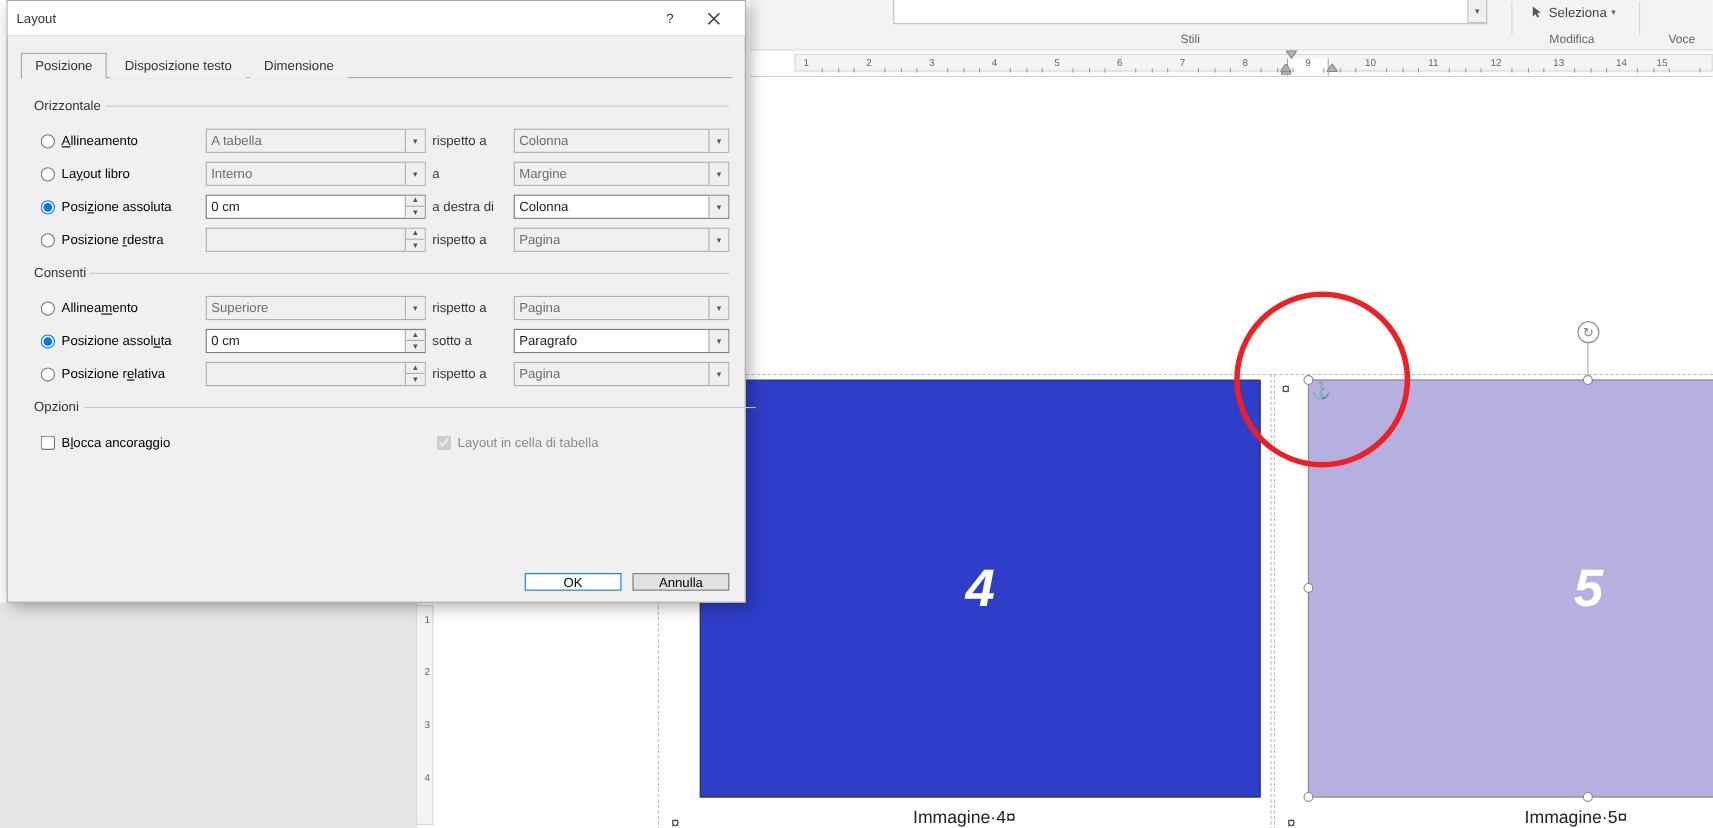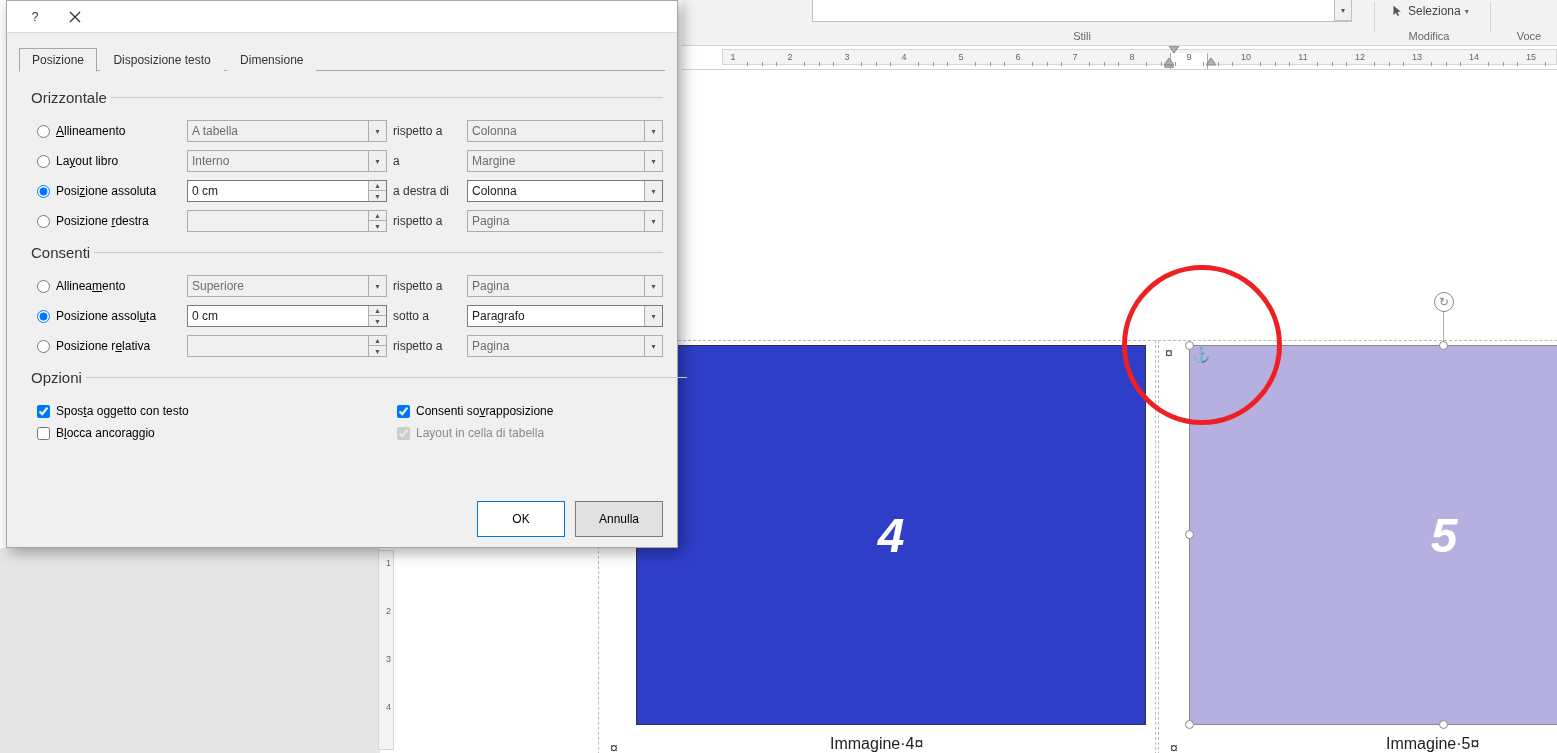--- a/index.html
+++ b/index.html
@@ -43,21 +43,21 @@
   .dlg-titlebar { position: relative; height: 32px; background: #fff; display:flex; align-items:center; padding: 0 8px; border-bottom: 1px solid #dcdcdc;}
   .dlg-title { flex: 1; font-size: 12px; color: #333; }
   .dlg-btn { width: 40px; height: 28px; display:flex; align-items:center; justify-content:center; color:#333; font-size: 14px;}
 
   .dlg-tabs { position: relative; margin: 14px 12px 0 12px; border-bottom: 1px solid #a6a6a6; height: 24px; }
   .dlg-tab { position: relative; display:inline-block; padding: 4px 12px; border: 1px solid transparent; border-bottom: none; color: #333; cursor: default; top: 1px; background:#f0f0f0;}
   .dlg-tab.active { border-color: #a6a6a6; background: #f0f0f0; border-bottom: 1px solid #f0f0f0; }
 
   .dlg-body { padding: 10px 20px 0 20px; }
   fieldset { border: none; border-top: 1px solid #c8c8c8; margin: 8px 0 0 0; padding: 10px 0 0 0; }
-  legend { padding: 0 4px; color: #333; font-size: 15px; }
+  legend { padding: 0 4px; color: #333; font-size: 12px; }
   .row { display: flex; align-items: center; height: 30px; gap: 0; }
   .radio-col { width: 160px; display: flex; align-items: center; gap: 6px; padding-left: 10px; }
   .radio-col input { margin: 0; }
   .ctrl-col { width: 200px; position: relative; }
   .label-col { width: 80px; padding: 0 6px; color: #333; }
   .combo-col { width: 196px; position: relative; }
 
   .u { text-decoration: underline; }
 
   select, .combo, .spin, .txt {
@@ -74,21 +74,21 @@
   .spin .arrows .up { border-bottom: 1px solid #adadad; }
 
   .check-row { display:flex; align-items:center; gap: 6px; height: 22px; padding-left: 10px;}
   .check-row.disabled { color: #8a8a8a; }
   .check-row input { margin:0; }
 
   .options-wrap { display:flex; gap: 60px; margin-top: 4px;}
   .options-col { flex: 0 0 300px; }
 
   .dlg-footer { position:absolute; bottom: 10px; right: 14px; display:flex; gap: 10px; }
-  .dlg-footer button { width: 88px; height: 36px; border: 1px solid #7a7a7a; background: #e1e1e1; }
+  .dlg-footer button { width: 88px; height: 16px; border: 1px solid #7a7a7a; background: #e1e1e1; }
   .dlg-footer button.primary { border: 1px solid #0078d7; background: #fff; }
   
 
 </style>
 </head>
 <body>
 
 <div class="ribbon-strip">
   <div class="ribbon-gallery-box" style="left:130px; right:auto; width:540px;">
     <div class="ribbon-gallery-arrow">▾</div>
@@ -165,21 +165,21 @@
         <span class="ruler-tick" style="left: 665.5px;"></span>
         <span class="ruler-tick" style="left: 679.75px;"></span>
         <span class="ruler-num" style="left: 694px;">13</span>
         <span class="ruler-tick" style="left: 708.25px;"></span>
         <span class="ruler-tick" style="left: 722.5px;"></span>
         <span class="ruler-tick" style="left: 736.75px;"></span>
         <span class="ruler-num" style="left: 751px;">14</span>
         <span class="ruler-tick" style="left: 765.25px;"></span>
         <span class="ruler-tick" style="left: 779.5px;"></span>
         <span class="ruler-tick" style="left: 793.75px;"></span>
-        <span class="ruler-num" style="left: 808px;">15</span>
+        <span class="ruler-num" style="left: 788px;">15</span>
         <span class="ruler-tick" style="left: 822.25px;"></span>
       </div>
   </div>
 
   <svg class="ruler-indent" style="left:487px; top:0;">
       <polygon points="0,0 10,0 5,7" fill="#b0b0b0" stroke="#888"></polygon>
     </svg>
   <svg class="ruler-indent" style="left:482px; top:12;">
       <polygon points="0,7 10,7 5,0" fill="#b0b0b0" stroke="#888"></polygon>
       <rect x="1" y="7" width="8" height="3" fill="#b0b0b0" stroke="#888"></rect>
@@ -235,20 +235,21 @@
   <span class="caption" style="left:986px; top:665px;">Immagine·5¤</span>
 
 </div>
 
 <div class="annot-circle" style="left:156px; top:137px; width:244px; height:80px;"></div>
 <div class="annot-circle" style="left:156px; top:267px; width:244px; height:72px;"></div>
 <div class="annot-circle" style="left:1122px; top:265px; width:160px; height:160px;"></div>
 
 <div class="dialog">
   <div class="dlg-titlebar">
+    <span class="dlg-title">Layout</span>
     <div class="dlg-btn">
         <span>?</span>
       </div>
     <div class="dlg-btn close">
       <svg width="12" height="12" viewBox="0 0 12 12">
           <path stroke="#333" stroke-width="1.3" d="M1 1l10 10M11 1L1 11"></path>
         </svg>
     </div>
   </div>
 
@@ -418,33 +419,25 @@
           </div>
         </div>
       </div>
     </fieldset>
 
     <fieldset>
       <legend>Opzioni</legend>
       <div class="options-wrap">
         <div class="options-col">
           <label class="check-row">
-            <input type="checkbox" checked="" style="">
-            <span><span>Spos</span><span class="u">t</span><span>a oggetto con testo</span></span>
-          </label>
-          <label class="check-row">
             <input type="checkbox" style="">
             <span><span>B</span><span class="u">l</span><span>occa ancoraggio</span></span>
           </label>
         </div>
         <div class="options-col">
-          <label class="check-row">
-            <input type="checkbox" checked="" style="">
-            <span><span>Consenti so</span><span class="u">v</span><span>rapposizione</span></span>
-          </label>
           <label class="check-row disabled">
             <input type="checkbox" checked="" disabled="" style="">
             <span>Layout in cella di tabella</span>
           </label>
         </div>
       </div>
     </fieldset>
 
   </div>
 

